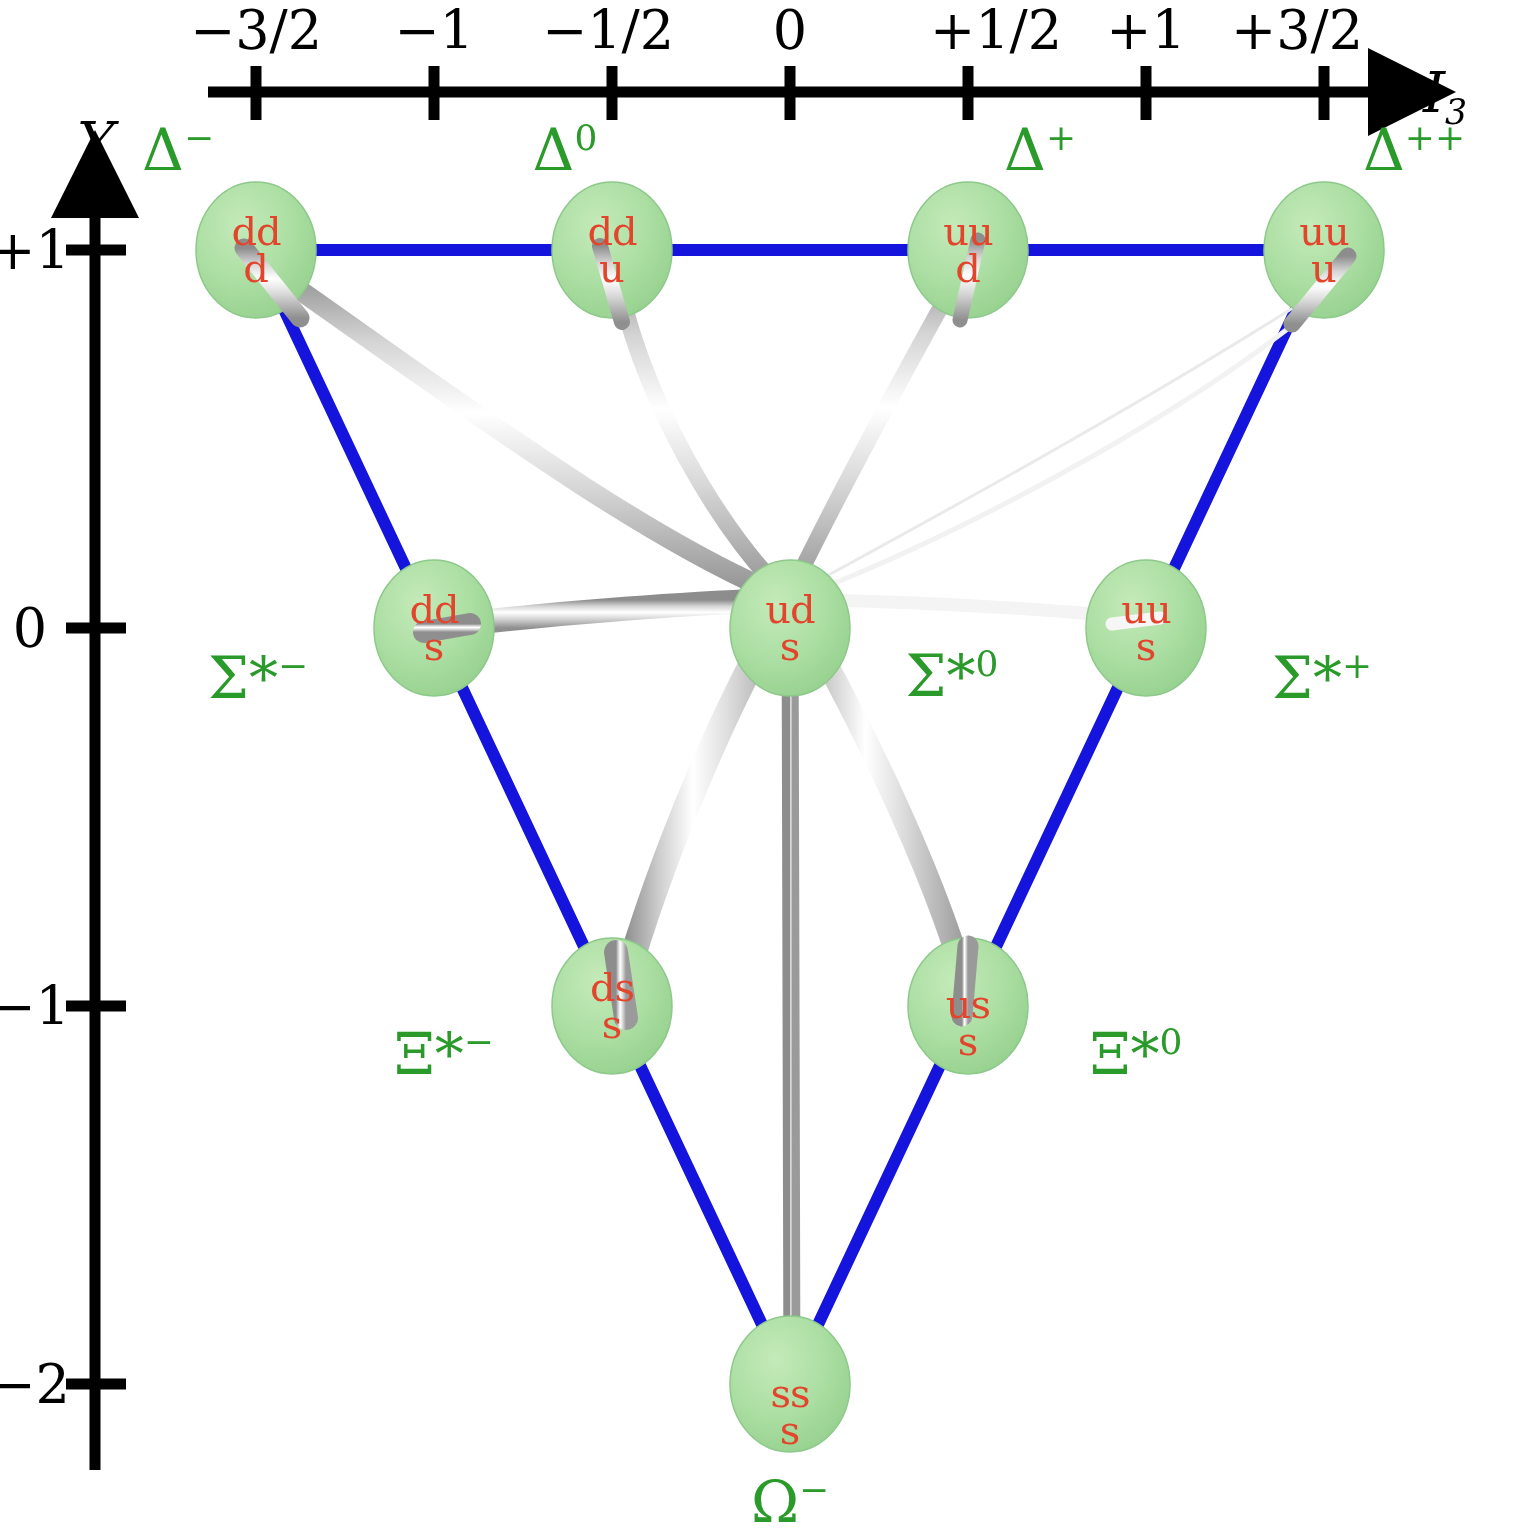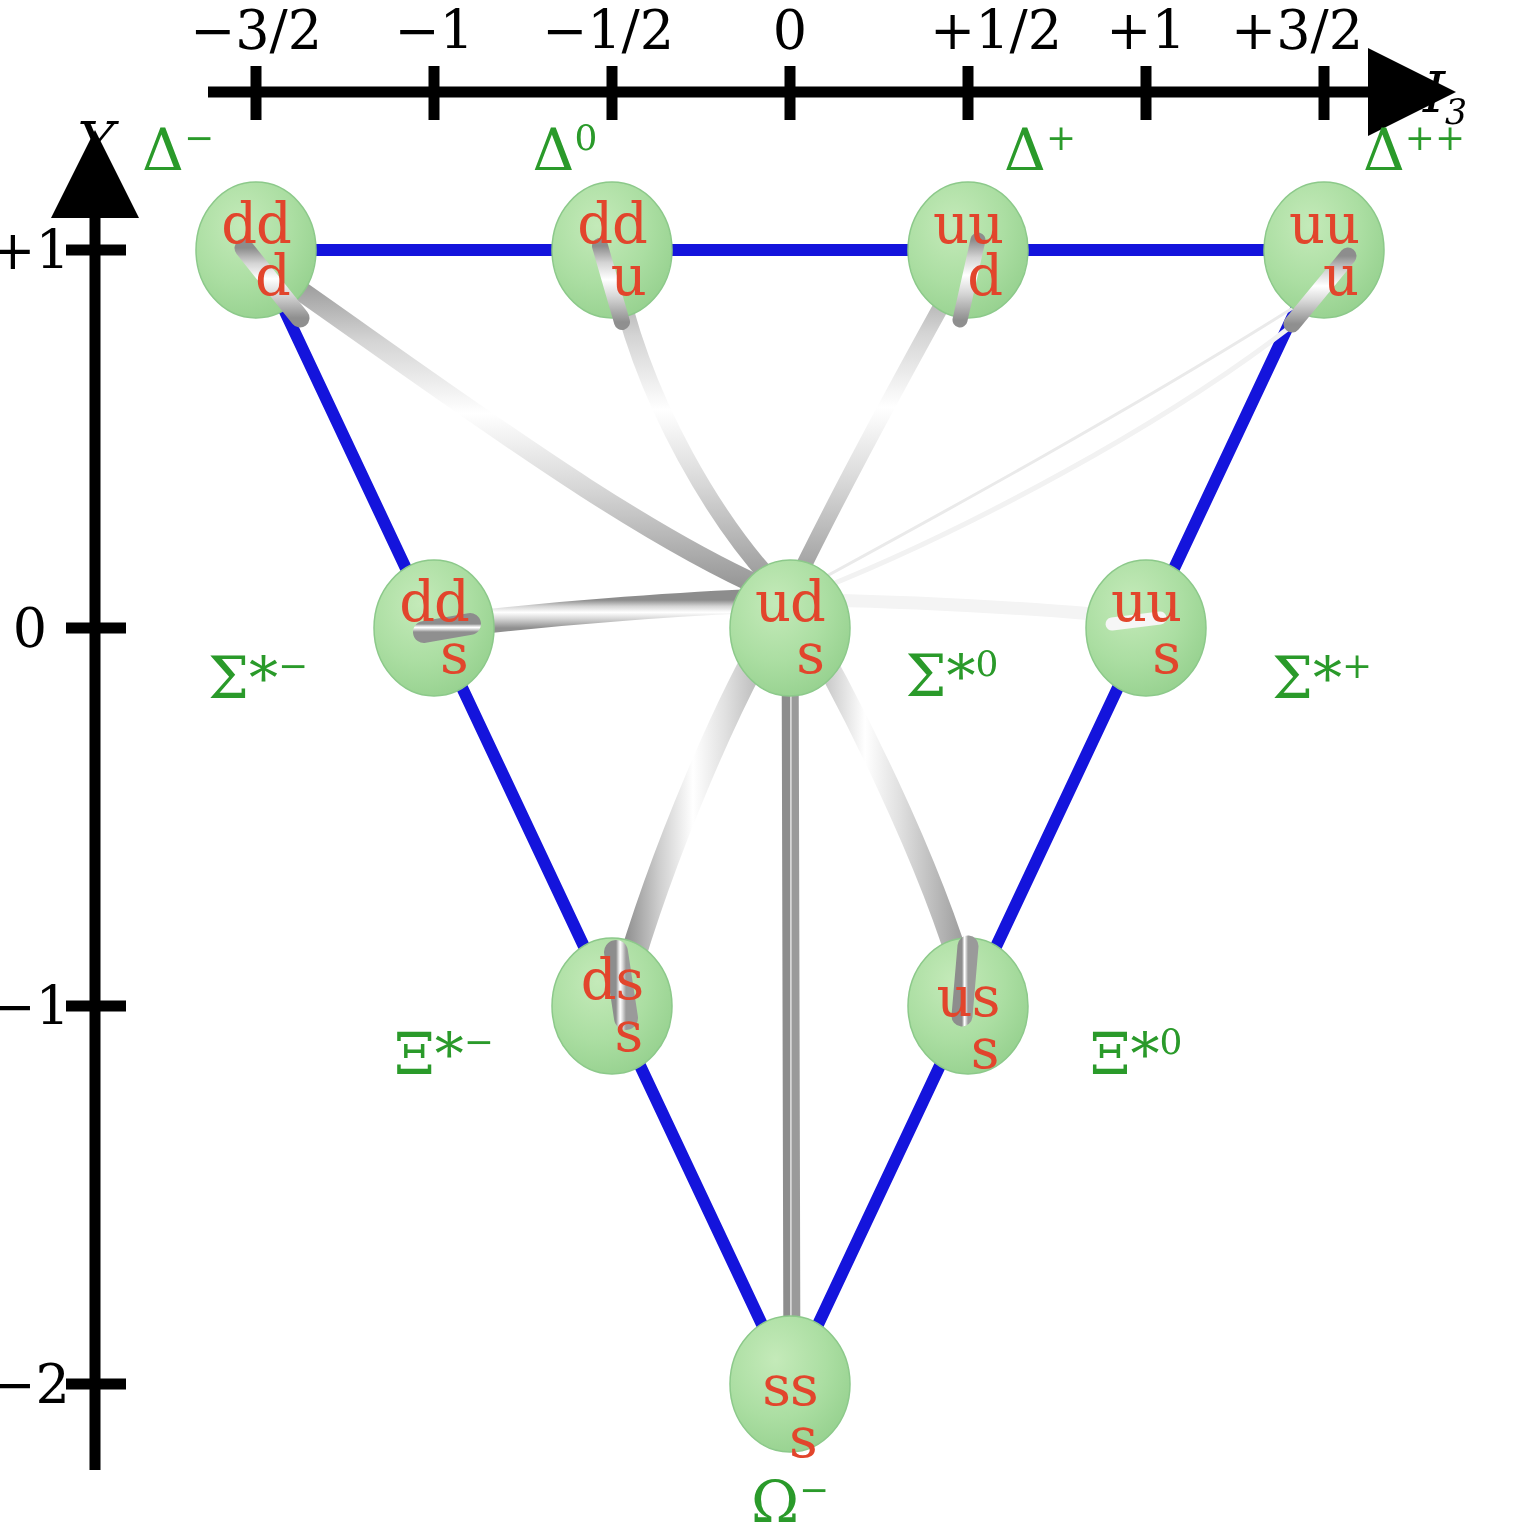--- a/index.html
+++ b/index.html
@@ -25,24 +25,24 @@
     position:absolute;
     font-family:"DejaVu Serif","Liberation Serif",serif;
     font-size:58px;color:#2a9a2a;white-space:nowrap;
     transform:translate(-50%,-50%);
     letter-spacing:0px;
   }
   .particle-label sup{font-size:0.62em;vertical-align:super;}
   .quark-stack{
     position:absolute;
     transform:translate(-50%,-50%);
-    text-align:right;
+    text-align:center;
     color:#e2452c;
     font-family:"DejaVu Serif","Liberation Serif",serif;
-    font-size:56px;
+    font-size:40px;
     line-height:0.92;
     pointer-events:none;
     user-select:none;
   }
   .quark-stack .row1{display:block;letter-spacing:-1px;}
   .quark-stack .row2{display:block;}
 </style>
 </head>
 <body>
 

